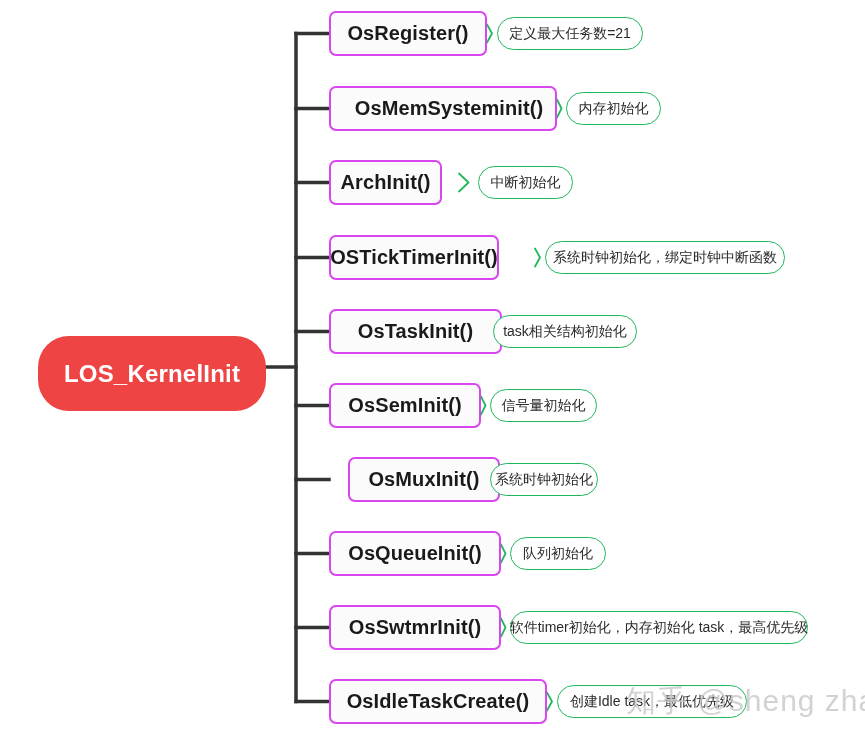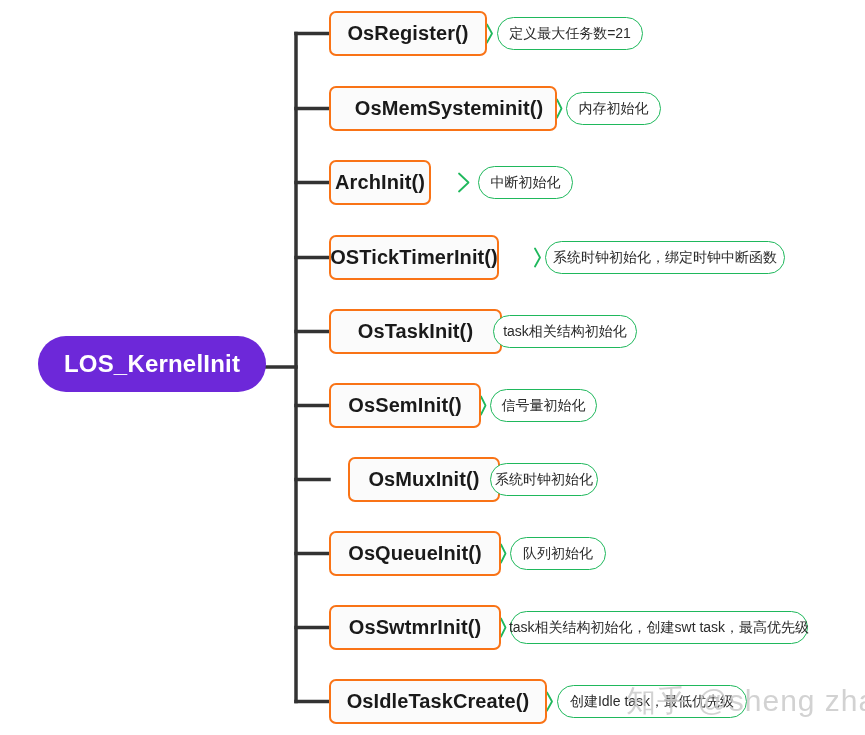--- a/index.html
+++ b/index.html
@@ -26,42 +26,42 @@
     height: 735px;
     pointer-events: none;
   }
 
   
   .root-node {
     position: absolute;
     left: 38px;
     top: 336px;
     width: 228px;
-    height: 56px;
-    background: #6d28d9;
+    height: 75px;
+    background: #ef4444;
     border-radius: 31px;
     display: flex;
     align-items: center;
     justify-content: center;
     box-sizing: border-box;
   }
   .root-label {
     color: #ffffff;
     font-size: 24px;
     font-weight: bold;
     letter-spacing: 0.2px;
     white-space: nowrap;
   }
 
   
   .fn-node {
     position: absolute;
     height: 45px;
     background: #fbfbfb;
-    border: 2px solid #f97316;
+    border: 2px solid #d946ef;
     border-radius: 7px;
     display: flex;
     align-items: center;
     justify-content: center;
     box-sizing: border-box;
     padding: 0 14px;
   }
   .fn-label {
     color: #1a1a1a;
     font-size: 20px;
@@ -142,21 +142,21 @@
       </div>
       <div class="note-node" style="left: 497px; top: 17px; width: 146px;">
         <span class="note-label">定义最大任务数=21</span>
       </div>
       <div class="fn-node" style="left: 329px; top: 86px; width: 228px; padding-left: 26px;">
         <span class="fn-label">OsMemSysteminit()</span>
       </div>
       <div class="note-node" style="left: 566px; top: 92px; width: 95px;">
         <span class="note-label">内存初始化</span>
       </div>
-      <div class="fn-node" style="left: 329px; top: 160px; width: 102px;">
+      <div class="fn-node" style="left: 329px; top: 160px; width: 113px;">
         <span class="fn-label">ArchInit()</span>
       </div>
       <div class="note-node" style="left: 478px; top: 166px; width: 95px;">
         <span class="note-label">中断初始化</span>
       </div>
       <div class="fn-node" style="left: 329px; top: 235px; width: 170px;">
         <span class="fn-label">OSTickTimerInit()</span>
       </div>
       <div class="note-node" style="left: 545px; top: 241px; width: 240px;">
         <span class="note-label">系统时钟初始化，绑定时钟中断函数</span>
@@ -182,21 +182,21 @@
       <div class="fn-node" style="left: 329px; top: 531px; width: 172px; align-items: center;">
         <span class="fn-label">OsQueueInit()</span>
       </div>
       <div class="note-node" style="left: 510px; top: 537px; width: 96px;">
         <span class="note-label">队列初始化</span>
       </div>
       <div class="fn-node" style="left: 329px; top: 605px; width: 172px;">
         <span class="fn-label">OsSwtmrInit()</span>
       </div>
       <div class="note-node" style="left: 510px; top: 611px; width: 298px;">
-        <span class="note-label">task相关结构初始化，创建swt task，最高优先级</span>
+        <span class="note-label">软件timer初始化，内存初始化 task，最高优先级</span>
       </div>
       <div class="fn-node" style="left: 329px; top: 679px; width: 218px;">
         <span class="fn-label">OsIdleTaskCreate()</span>
       </div>
       <div class="note-node" style="left: 557px; top: 685px; width: 190px;">
         <span class="note-label">创建Idle task，最低优先级</span>
       </div>
     </div>
 
   <div class="watermark">知乎 @sheng zhao</div>

